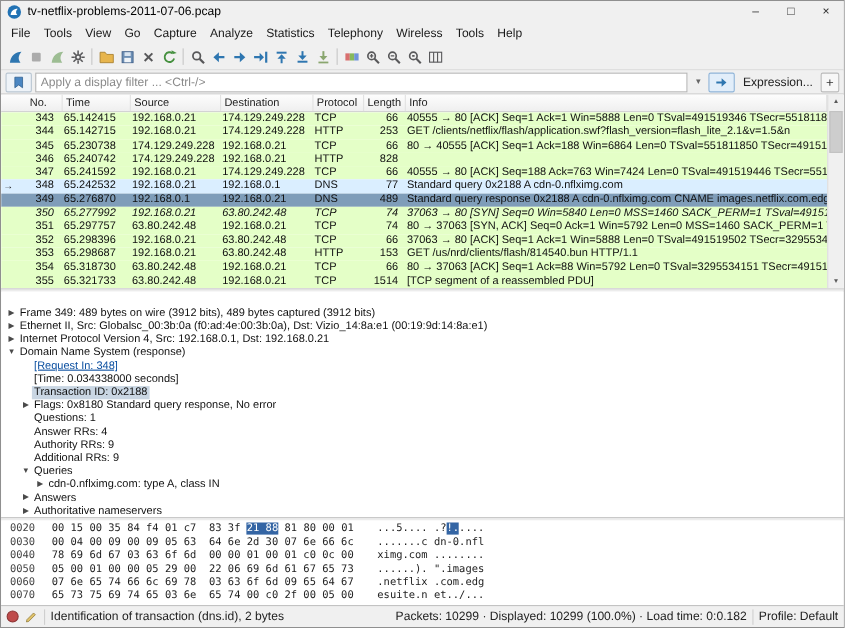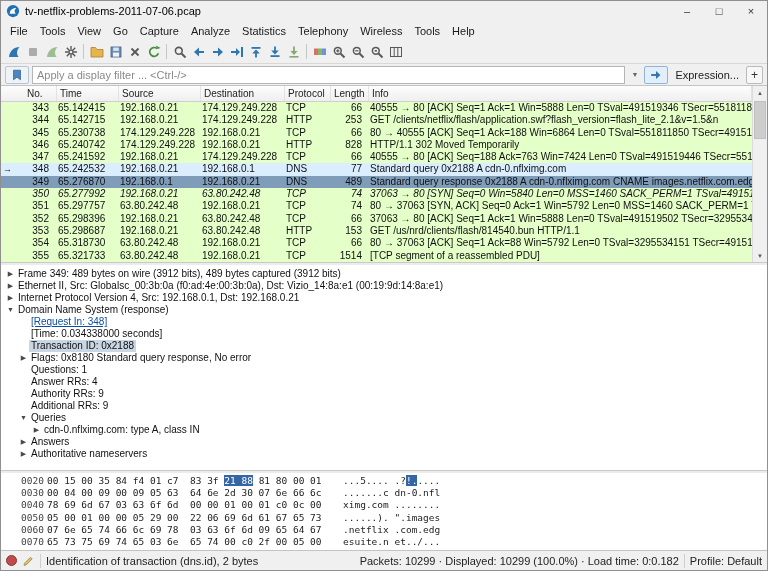--- a/index.html
+++ b/index.html
@@ -32,27 +32,27 @@
 .w-no{width:54px;text-align:right;position:relative;padding-right:6px}
 .w-time{width:62px}.w-src{width:82px}.w-dst{width:84px}.w-proto{width:46px}
 .w-len{width:38px;text-align:right;padding-right:5px}
 .w-info{flex:1 1 auto}
 .gutter-arrow{position:absolute;left:2px;top:0;font-size:9px;color:#222}
 .vscroll{position:absolute;top:0;right:0;width:15px;height:100%;background:#f0f0f0;border-left:1px solid #dcdcdc}
 .sbtn{height:13px;display:flex;align-items:center;justify-content:center;font-size:6px;color:#5a5a5a}
 .sbtn.down{position:absolute;bottom:0;left:0;right:0}
 .sthumb{position:absolute;top:15px;left:1px;right:1px;height:38px;background:#cdcdcd;border:1px solid #c0c0c0}
 .splitter{height:3px;flex:0 0 3px;background:#ececec;border-top:1px solid #c9c9c9}
-.details{height:205px;flex:0 0 205px;background:#fff;overflow:hidden;padding-top:3px;font-size:10px;color:#101010}
+.details{height:205px;flex:0 0 205px;background:#fff;overflow:hidden;padding-top:14px;font-size:10px;color:#101010}
 .drow{height:12px;line-height:12px;display:flex;align-items:center;white-space:pre}
 .dexp{width:11px;flex:0 0 11px;font-size:7px;color:#4a4a4a;text-align:center}
 .dtext{padding:0 2px}
 .bytes{height:77px;flex:0 0 77px;background:#fff;padding-top:2px;font-family:"DejaVu Sans Mono",monospace;font-size:9.5px;color:#222;overflow:hidden}
 .brow{height:12.2px;line-height:12.2px;white-space:pre;display:flex}
-.boff{width:46px;flex:0 0 46px;padding-left:20px;color:#444}
+.boff{width:46px;flex:0 0 46px;padding-left:8px;color:#444}
 .bhex{width:296px;flex:0 0 296px}
 .basc{flex:1}
 .statusbar{flex:1;display:flex;align-items:center;gap:5px;padding:0 5px;background:#f0f0f0;border-top:1px solid #c3c3c3;font-size:11px;color:#222}
 .expert-dot{width:11px;height:11px;border-radius:50%;background:#bf4b4b;border:1px solid #8e3636;flex:0 0 11px}
 .ssep{width:1px;height:14px;background:#cfcfcf}
 .sfield{flex:1;white-space:nowrap;overflow:hidden}
 .spackets,.sprofile{white-space:nowrap}
 svg{display:block}
 </style>
 </head>
@@ -248,21 +248,21 @@
         <div class="hc hc-src">Source</div>
         <div class="hc hc-dst">Destination</div>
         <div class="hc hc-proto">Protocol</div>
         <div class="hc hc-len">Length</div>
         <div class="hc hc-info">Info</div>
       </div>
     <div class="prows" id="prows">
         <div class="prow" style="background: rgb(228, 255, 199);"><div class="pc w-no">343</div><div class="pc w-time">65.142415</div><div class="pc w-src">192.168.0.21</div><div class="pc w-dst">174.129.249.228</div><div class="pc w-proto">TCP</div><div class="pc w-len">66</div><div class="pc w-info">40555 → 80 [ACK] Seq=1 Ack=1 Win=5888 Len=0 TSval=491519346 TSecr=551811827</div></div>
         <div class="prow" style="background: rgb(228, 255, 199);"><div class="pc w-no">344</div><div class="pc w-time">65.142715</div><div class="pc w-src">192.168.0.21</div><div class="pc w-dst">174.129.249.228</div><div class="pc w-proto">HTTP</div><div class="pc w-len">253</div><div class="pc w-info">GET /clients/netflix/flash/application.swf?flash_version=flash_lite_2.1&amp;v=1.5&amp;n</div></div>
         <div class="prow" style="background: rgb(228, 255, 199);"><div class="pc w-no">345</div><div class="pc w-time">65.230738</div><div class="pc w-src">174.129.249.228</div><div class="pc w-dst">192.168.0.21</div><div class="pc w-proto">TCP</div><div class="pc w-len">66</div><div class="pc w-info">80 → 40555 [ACK] Seq=1 Ack=188 Win=6864 Len=0 TSval=551811850 TSecr=491519347</div></div>
-        <div class="prow" style="background: rgb(228, 255, 199);"><div class="pc w-no">346</div><div class="pc w-time">65.240742</div><div class="pc w-src">174.129.249.228</div><div class="pc w-dst">192.168.0.21</div><div class="pc w-proto">HTTP</div><div class="pc w-len">828</div><div class="pc w-info">HTTP/1.1 302 Moved Temporarily</div></div>
+        <div class="prow" style="background: rgb(228, 255, 199);"><div class="pc w-no">346</div><div class="pc w-time">65.240742</div><div class="pc w-src">174.129.249.228</div><div class="pc w-dst">192.168.0.21</div><div class="pc w-proto">HTTP</div><div class="pc w-len">828</div></div>
         <div class="prow" style="background: rgb(228, 255, 199);"><div class="pc w-no">347</div><div class="pc w-time">65.241592</div><div class="pc w-src">192.168.0.21</div><div class="pc w-dst">174.129.249.228</div><div class="pc w-proto">TCP</div><div class="pc w-len">66</div><div class="pc w-info">40555 → 80 [ACK] Seq=188 Ack=763 Win=7424 Len=0 TSval=491519446 TSecr=551811852</div></div>
         <div class="prow" style="background: rgb(218, 238, 255);"><div class="pc w-no"><span class="gutter-arrow">→</span>348</div><div class="pc w-time">65.242532</div><div class="pc w-src">192.168.0.21</div><div class="pc w-dst">192.168.0.1</div><div class="pc w-proto">DNS</div><div class="pc w-len">77</div><div class="pc w-info">Standard query 0x2188 A cdn-0.nflximg.com</div></div>
         <div class="prow" style="background: rgb(127, 157, 185);"><div class="pc w-no">349</div><div class="pc w-time">65.276870</div><div class="pc w-src">192.168.0.1</div><div class="pc w-dst">192.168.0.21</div><div class="pc w-proto">DNS</div><div class="pc w-len">489</div><div class="pc w-info">Standard query response 0x2188 A cdn-0.nflximg.com CNAME images.netflix.com.edg</div></div>
         <div class="prow" style="background: rgb(228, 255, 199); font-style: italic;"><div class="pc w-no">350</div><div class="pc w-time">65.277992</div><div class="pc w-src">192.168.0.21</div><div class="pc w-dst">63.80.242.48</div><div class="pc w-proto">TCP</div><div class="pc w-len">74</div><div class="pc w-info">37063 → 80 [SYN] Seq=0 Win=5840 Len=0 MSS=1460 SACK_PERM=1 TSval=491519452 TSec</div></div>
         <div class="prow" style="background: rgb(228, 255, 199);"><div class="pc w-no">351</div><div class="pc w-time">65.297757</div><div class="pc w-src">63.80.242.48</div><div class="pc w-dst">192.168.0.21</div><div class="pc w-proto">TCP</div><div class="pc w-len">74</div><div class="pc w-info">80 → 37063 [SYN, ACK] Seq=0 Ack=1 Win=5792 Len=0 MSS=1460 SACK_PERM=1 TSval=329</div></div>
         <div class="prow" style="background: rgb(228, 255, 199);"><div class="pc w-no">352</div><div class="pc w-time">65.298396</div><div class="pc w-src">192.168.0.21</div><div class="pc w-dst">63.80.242.48</div><div class="pc w-proto">TCP</div><div class="pc w-len">66</div><div class="pc w-info">37063 → 80 [ACK] Seq=1 Ack=1 Win=5888 Len=0 TSval=491519502 TSecr=3295534130</div></div>
         <div class="prow" style="background: rgb(228, 255, 199);"><div class="pc w-no">353</div><div class="pc w-time">65.298687</div><div class="pc w-src">192.168.0.21</div><div class="pc w-dst">63.80.242.48</div><div class="pc w-proto">HTTP</div><div class="pc w-len">153</div><div class="pc w-info">GET /us/nrd/clients/flash/814540.bun HTTP/1.1</div></div>
         <div class="prow" style="background: rgb(228, 255, 199);"><div class="pc w-no">354</div><div class="pc w-time">65.318730</div><div class="pc w-src">63.80.242.48</div><div class="pc w-dst">192.168.0.21</div><div class="pc w-proto">TCP</div><div class="pc w-len">66</div><div class="pc w-info">80 → 37063 [ACK] Seq=1 Ack=88 Win=5792 Len=0 TSval=3295534151 TSecr=491519503</div></div>
         <div class="prow" style="background: rgb(228, 255, 199);"><div class="pc w-no">355</div><div class="pc w-time">65.321733</div><div class="pc w-src">63.80.242.48</div><div class="pc w-dst">192.168.0.21</div><div class="pc w-proto">TCP</div><div class="pc w-len">1514</div><div class="pc w-info">[TCP segment of a reassembled PDU]</div></div>
       </div>

